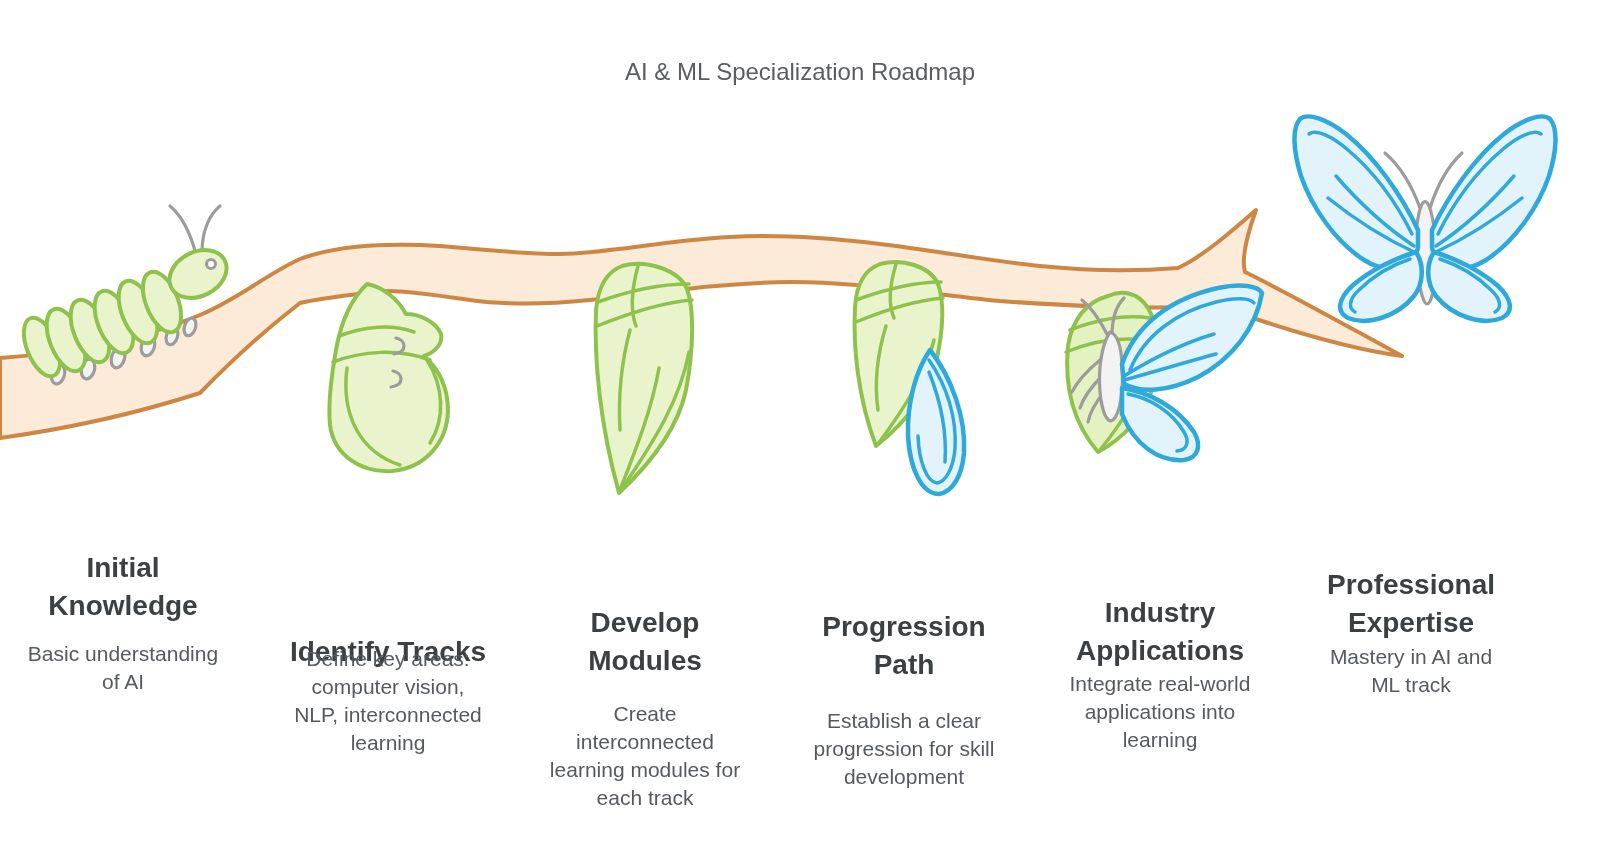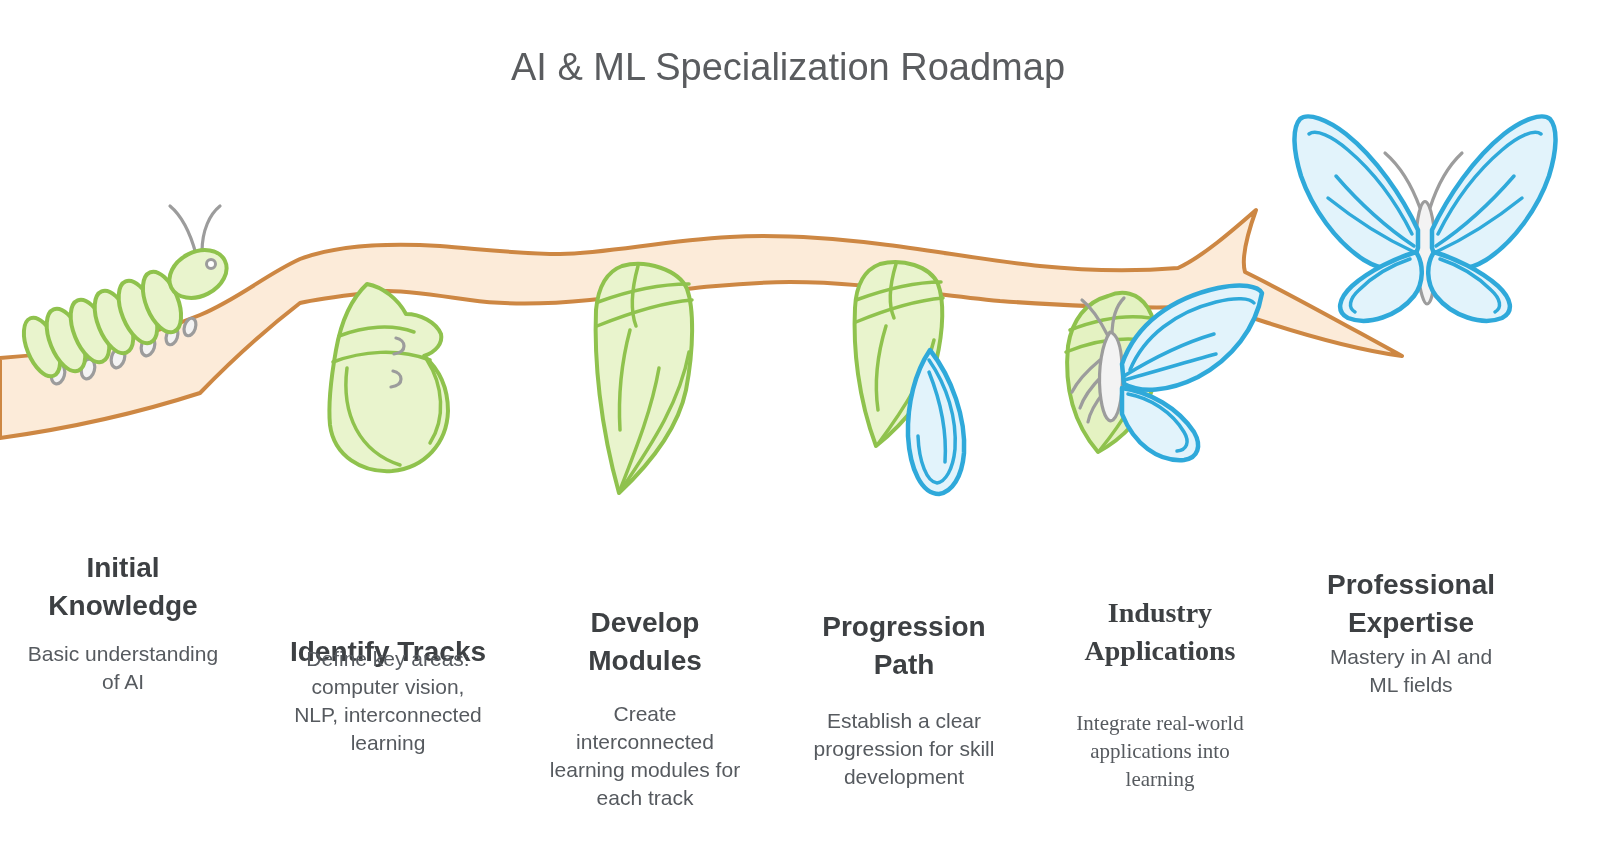--- a/index.html
+++ b/index.html
@@ -9,21 +9,21 @@
     --gray:#9c9c9c;
     --title-color:#5a5c5f; --heading-color:#3d4043; --desc-color:#565a5f;
   }
   html,body{margin:0;padding:0;background:#ffffff;}
   .canvas{
     position:relative;width:1600px;height:857px;background:#ffffff;
     font-family:"Liberation Sans",sans-serif;overflow:hidden;
   }
   .title{
     position:absolute;top:46px;left:0;width:1576px;text-align:center;
-    font-size:38px;font-weight:400;color:var(--title-color);margin:0;
+    font-size:24px;font-weight:400;color:var(--title-color);margin:12px;
   }
   .art{position:absolute;top:0;left:0;}
   .branch{fill:var(--branch-fill);stroke:var(--branch-stroke);stroke-width:4;stroke-linejoin:round;}
   .green{fill:var(--green-fill);stroke:var(--green-stroke);stroke-width:4;stroke-linejoin:round;stroke-linecap:round;}
   .green2{fill:var(--green-fill-2);stroke:var(--green-stroke);stroke-width:4;stroke-linejoin:round;stroke-linecap:round;}
   .green-line{fill:none;stroke:var(--green-stroke);stroke-width:3.5;stroke-linecap:round;}
   .blue{fill:var(--blue-fill);stroke:var(--blue-stroke);stroke-width:4.5;stroke-linejoin:round;stroke-linecap:round;}
   .blue-line{fill:none;stroke:var(--blue-stroke);stroke-width:3.5;stroke-linecap:round;}
   .gray-line{fill:none;stroke:var(--gray);stroke-width:3.2;stroke-linecap:round;}
   .gray-shape{fill:#f3f3f3;stroke:var(--gray);stroke-width:3.2;stroke-linejoin:round;}
@@ -271,27 +271,27 @@
 learning modules for
 each track</p>
   </div>
   <div class="col" style="left:774px;width:260px;">
     <h2 class="head" style="top:608px;">Progression
 Path</h2>
     <p class="desc" style="top:707px;">Establish a clear
 progression for skill
 development</p>
   </div>
-  <div class="col" style="left:1030px;width:260px;font-family:Liberation Serif, serif;">
+  <div class="col" style="left:1030px;width:260px;">
     <h2 class="head" style="top:594px;">Industry
 Applications</h2>
-    <p class="desc" style="top:709px;text-align:center;">Integrate real-world
+    <p class="desc" style="top:670px;text-align:center;">Integrate real-world
 applications into
 learning</p>
   </div>
   <div class="col" style="left:1281px;width:260px;">
     <h2 class="head" style="top:551px;margin-top:15px;">Professional
 Expertise</h2>
     <p class="desc" style="top:643px;">Mastery in AI and
-ML fields</p>
+ML track</p>
   </div>
 
 </div>
 
 </body></html>

